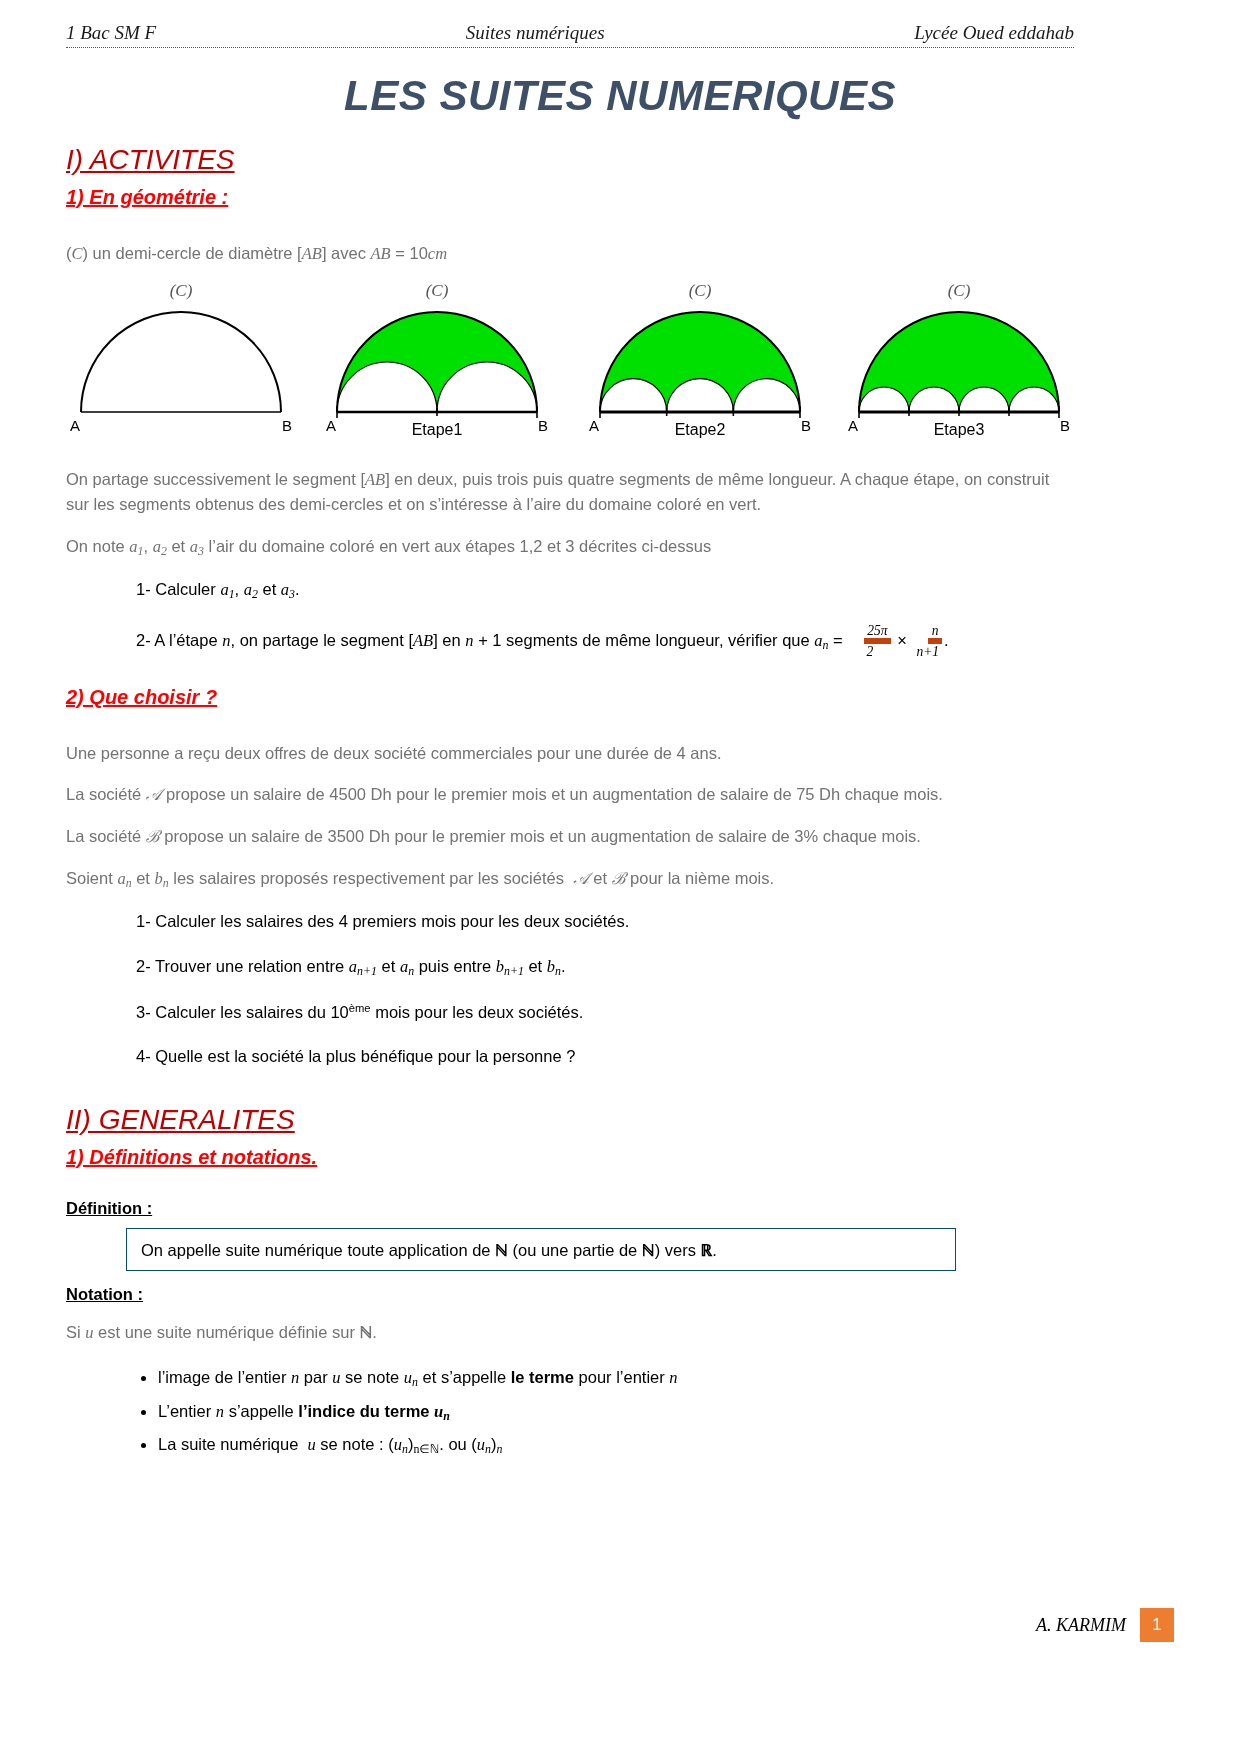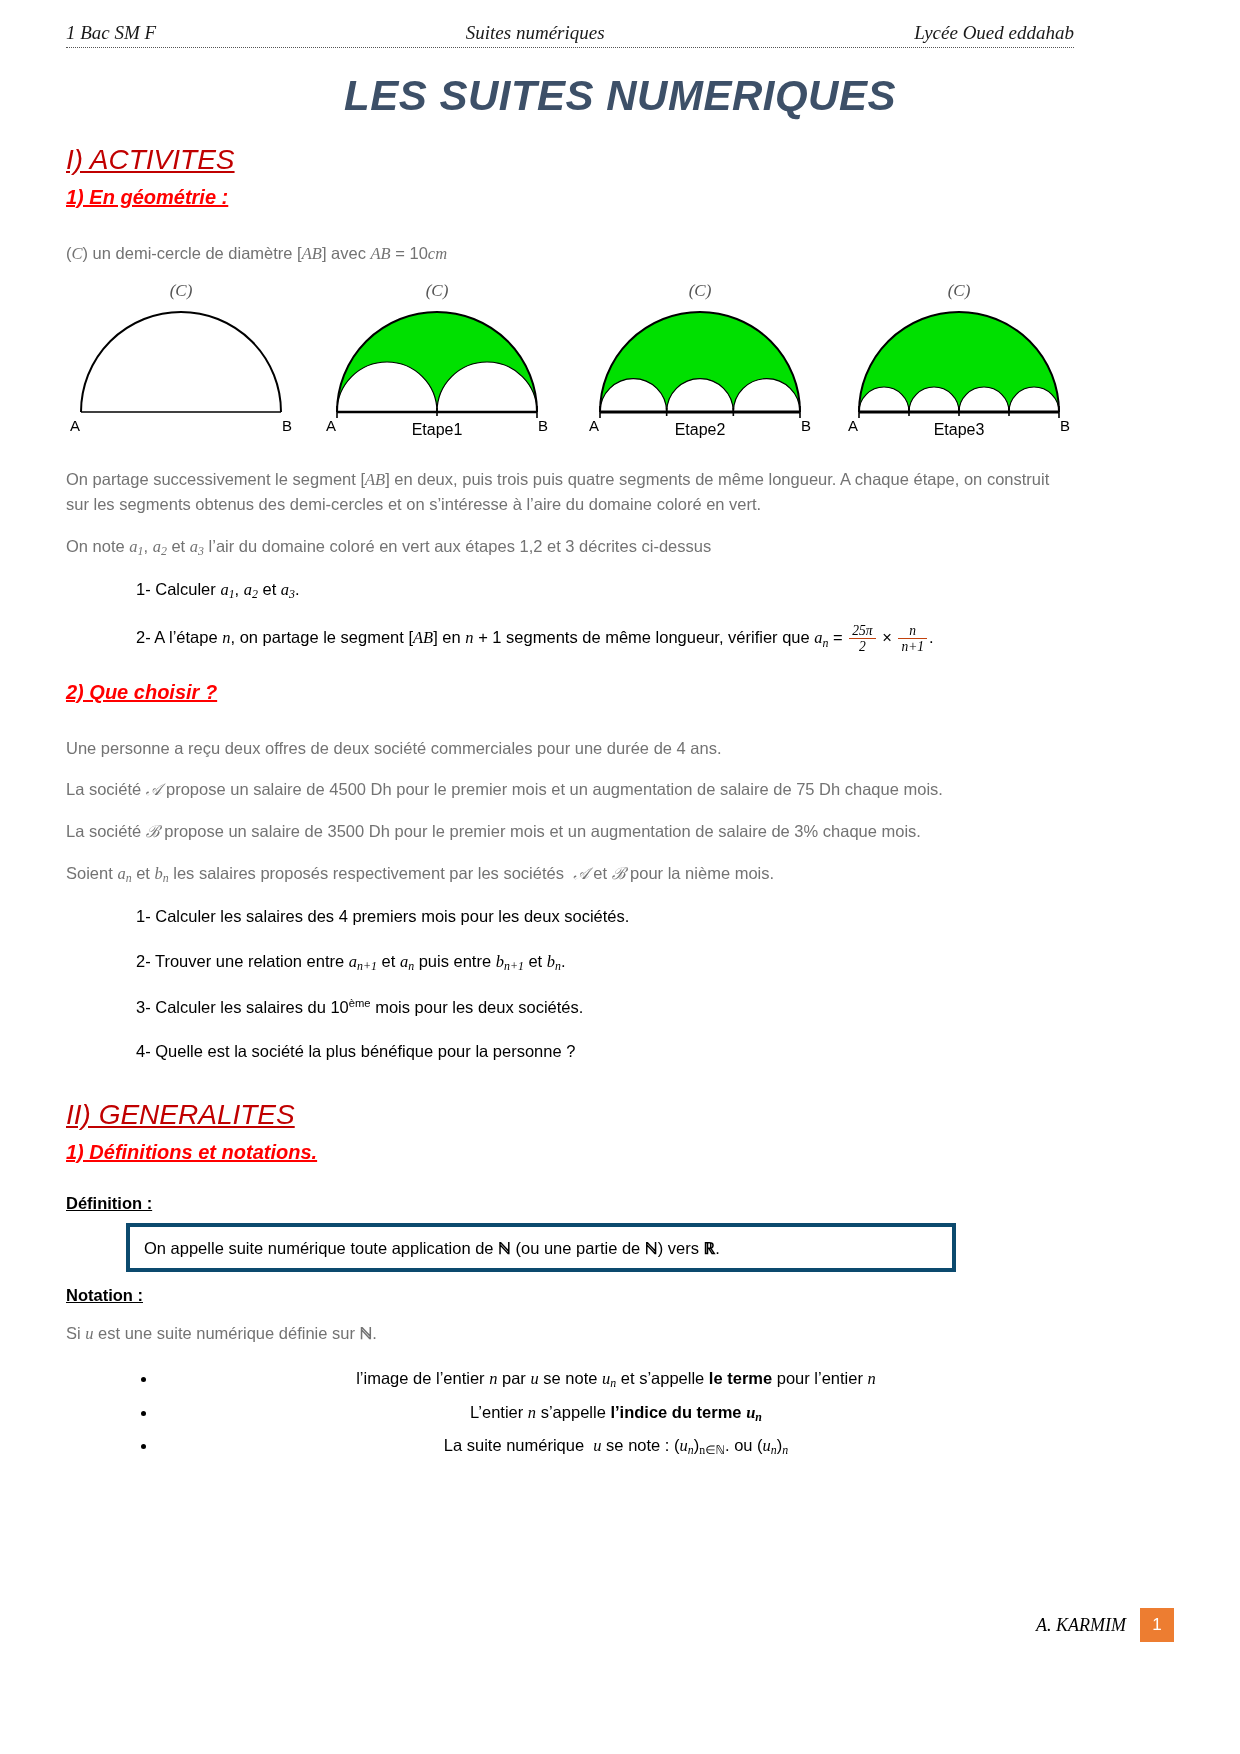--- a/index.html
+++ b/index.html
@@ -69,21 +69,21 @@
   sub.s { font-size:0.72em; vertical-align:-0.28em; font-family:"Liberation Serif", serif; font-style:italic; }
   sup.s { font-size:0.68em; vertical-align:0.5em; }
   .bb { font-family:"Liberation Serif", serif; font-weight:bold; font-style:normal; }
 
   .frac {
     display:inline-block; vertical-align:middle;
     text-align:center; font-family:"Liberation Serif", serif;
     font-style:italic; font-size:0.82em; line-height:1.15;
     margin:0 2px;
   }
-  .frac .num { display:block; border-bottom:1px solid #c2410c; padding:0 3px; }
+  .frac .num { display:block; border-bottom:6px solid #c2410c; padding:0 3px;margin-left:15px; }
   .frac .den { display:block; padding:0 3px; }
 
   
   .figures {
     position:relative; width:1008px; height:170px; margin:14px 0 8px 0;
   }
   .fig { position:absolute; top:0; width:230px; height:170px; }
   .fig .clabel {
     position:absolute; left:50%; top:0; transform:translateX(-50%);
     font-family:"Liberation Serif", serif; font-style:italic;
@@ -96,25 +96,25 @@
   .fig .lab-a { left:4px;  top:136px; }
   .fig .lab-b { right:4px; top:136px; }
   .fig .lab-e { left:50%; transform:translateX(-50%); top:140px; font-size:16px; }
 
   
   .deflabel {
     font-size:16.5px; font-weight:bold; text-decoration:underline;
     margin:14px 0 10px 0;
   }
   .defbox {
-    margin:0 0 14px 60px; border:4px solid #0c4a6e;
+    margin:0 0 14px 60px; border:1px solid #0c4a6e;
     padding:9px 14px; font-size:16.5px; width:830px; box-sizing:border-box;
   }
 
-  ul.bullets { margin:10px 0 0 0; padding-left:92px;text-align:center; }
+  ul.bullets { margin:10px 0 0 0; padding-left:92px; }
   ul.bullets li { font-size:16.5px; line-height:1.85; margin:0; }
   ul.bullets li::marker { font-size:1.1em; }
 
   
   .footer {
     position:absolute; right:66px; bottom:44px;
     display:flex; align-items:center; gap:14px;
   }
   .footer .author {
     font-family:"Liberation Serif", serif; font-weight:normal; font-style:italic;

